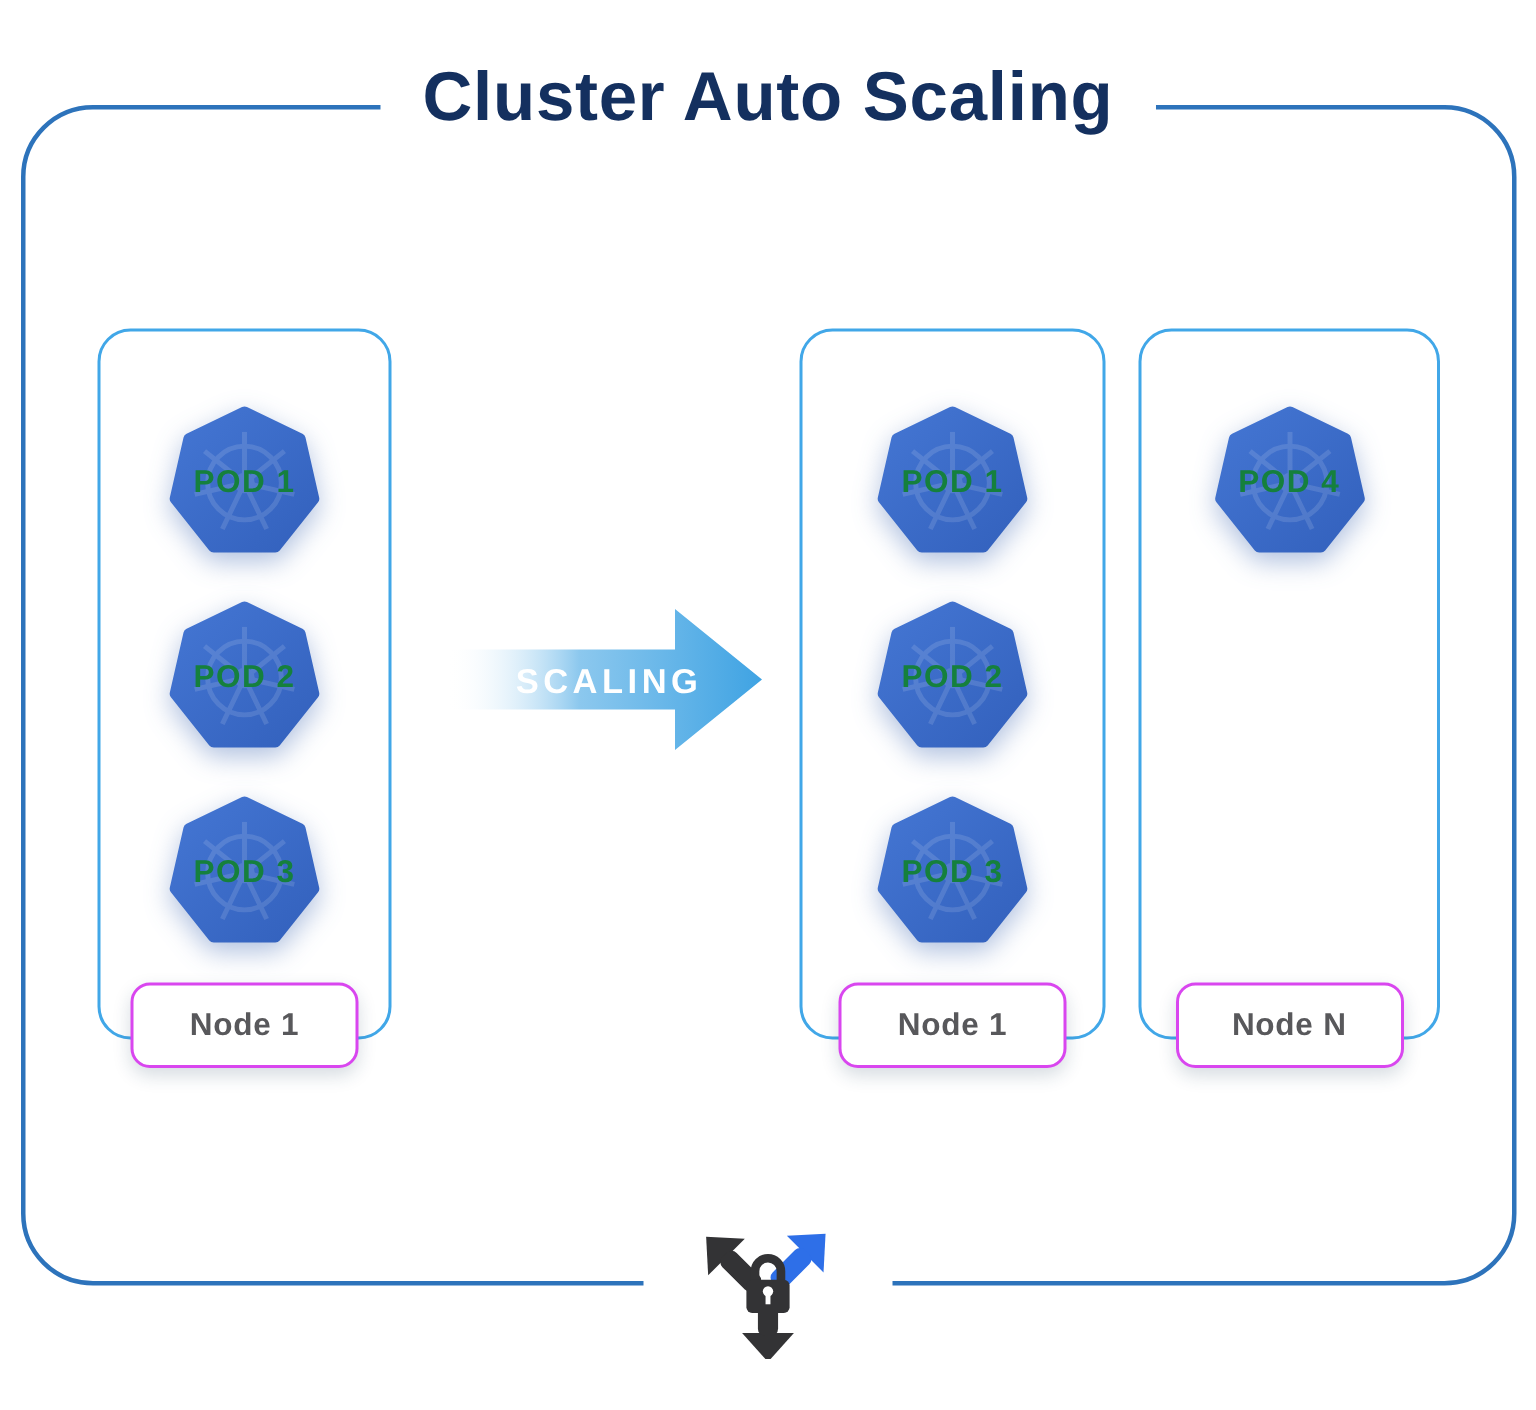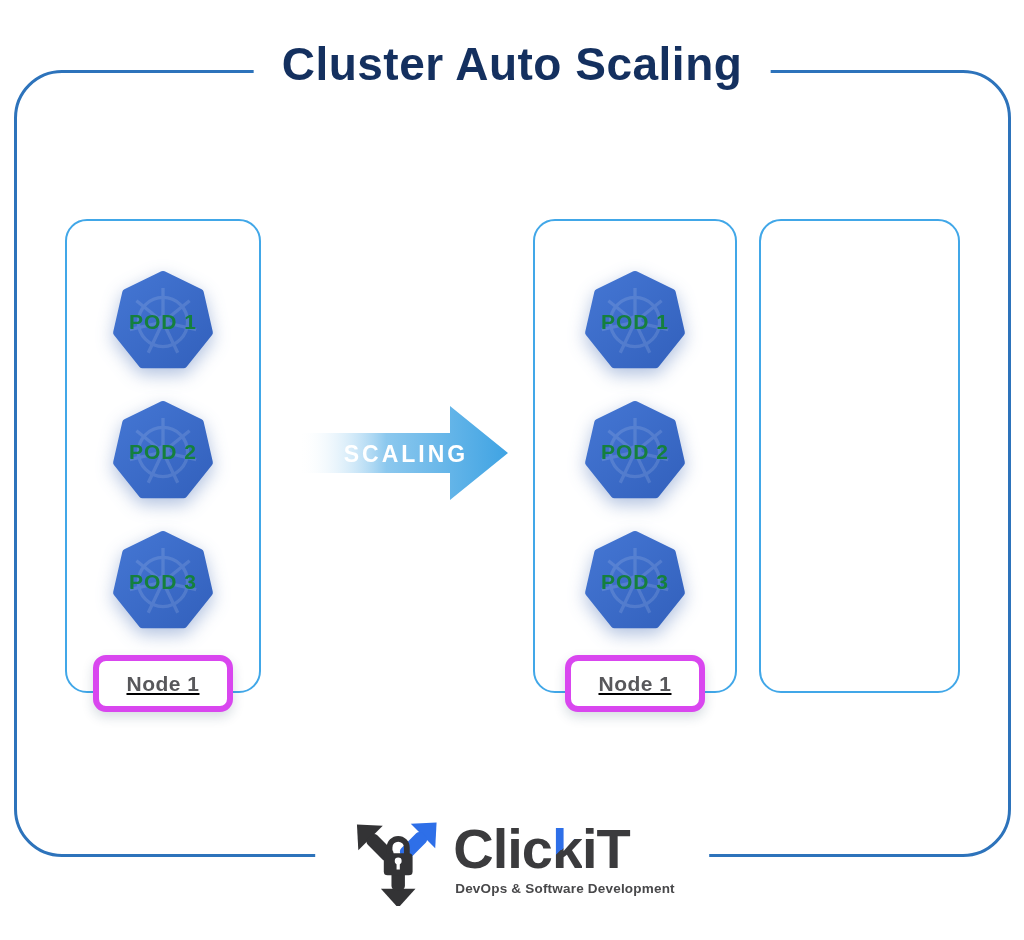--- a/index.html
+++ b/index.html
@@ -48,24 +48,24 @@
     filter:drop-shadow(0 6px 9px rgba(45,90,170,.38));
   }
   .pod-label {
     position:relative; color:#15803d; font-weight:800; font-size:21px;
     letter-spacing:1px; white-space:nowrap;
   }
 
   
   .node-pill {
     position:absolute; left:50%; transform:translateX(-50%); bottom:-21px;
-    width:140px; height:57px; background:#ffffff;
-    border:6px solid #d946ef; border-radius:13px;
+    width:152px; height:57px; background:#ffffff;
+    border:2px solid #d946ef; border-radius:13px;
     box-shadow:0 5px 12px rgba(30,60,90,.18);
-    display:flex; align-items:center; justify-content:center; z-index:3;text-decoration:underline;
+    display:flex; align-items:center; justify-content:center; z-index:3;
   }
   .node-pill span {
     font-size:21px; font-weight:800; color:#58585b; letter-spacing:.5px;
   }
 
   
   .arrow-svg { position:absolute; left:298px; top:403px; width:212px; height:100px; z-index:1; }
   .arrow-text {
     font-family:"Liberation Sans", sans-serif; font-weight:bold; font-size:23px;
     letter-spacing:3px; fill:#ffffff;
@@ -182,33 +182,38 @@
           <use href="#heptaPod"></use>
         </svg>
       <span class="pod-label">POD 3</span>
     </div>
     <div class="node-pill">
       <span>Node 1</span>
     </div>
   </div>
 
   <div class="node node-c">
+    <div class="pod pod-slot-1">
+      <svg viewBox="-110 -110 220 220">
+          <use href="#heptaPod"></use>
+        </svg>
+      <span class="pod-label">POD 4</span>
+    </div>
+    <div class="node-pill">
+      <span>Node N</span>
+    </div>
   </div>
 
   <div class="logo-wrap">
     <svg class="logo-icon" viewBox="0 0 100 100">
       <use href="#logoArrow" fill="#333335" transform="translate(24,32) rotate(-45)"></use>
       <use href="#logoArrow" fill="#2e6fe8" transform="translate(73,30) rotate(45)"></use>
       <use href="#logoArrow" fill="#333335" transform="translate(50,78) rotate(180)"></use>
       <g>
         <path d="M41,47 v-8 a9,9 0 0 1 18,0 v8" stroke="#333335" stroke-width="6" fill="none"></path>
         <rect x="35" y="45" width="30" height="23" rx="4" fill="#333335"></rect>
         <circle cx="50" cy="53" r="3.6" fill="#ffffff"></circle>
         <rect x="48.3" y="55" width="3.4" height="7" fill="#ffffff"></rect>
       </g>
     </svg>
-    <div class="brand-col">
-      <div class="brand"><span>Clic</span><span class="brand-accent">k</span><span>iT</span></div>
-      <div class="tagline">DevOps &amp; Software Development</div>
-    </div>
   </div>
 
 </div>
 
 </body></html>

